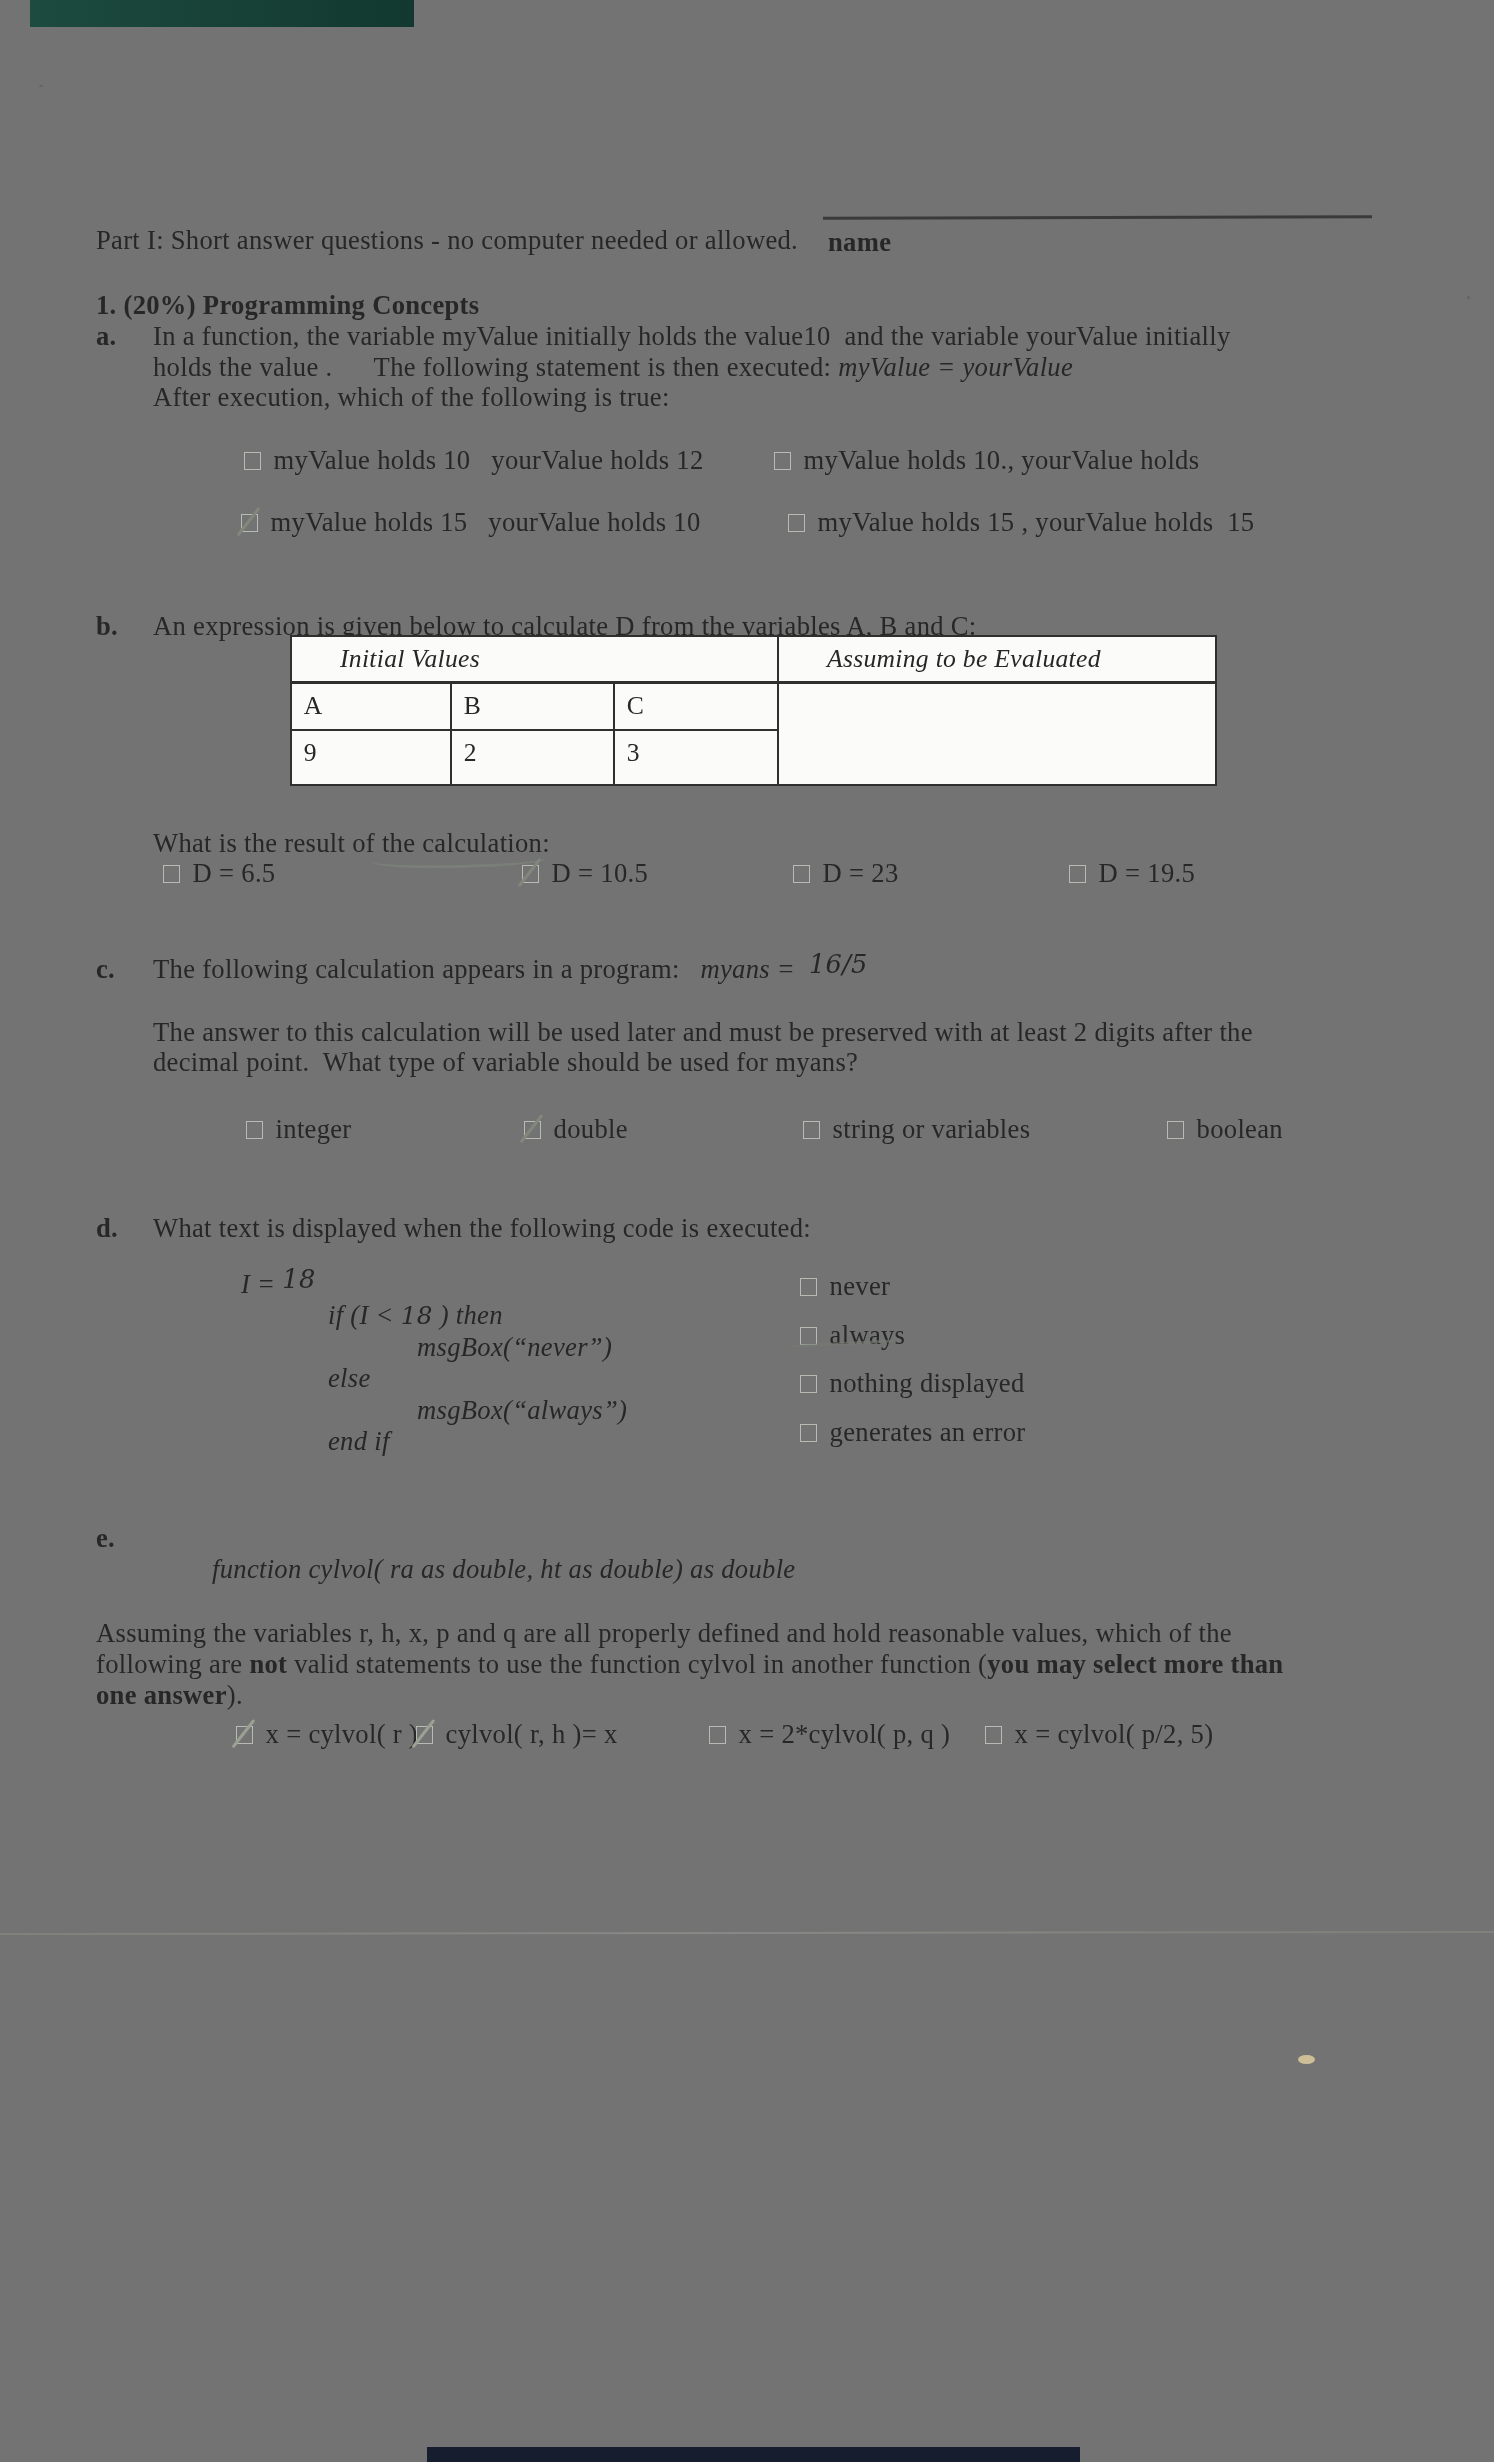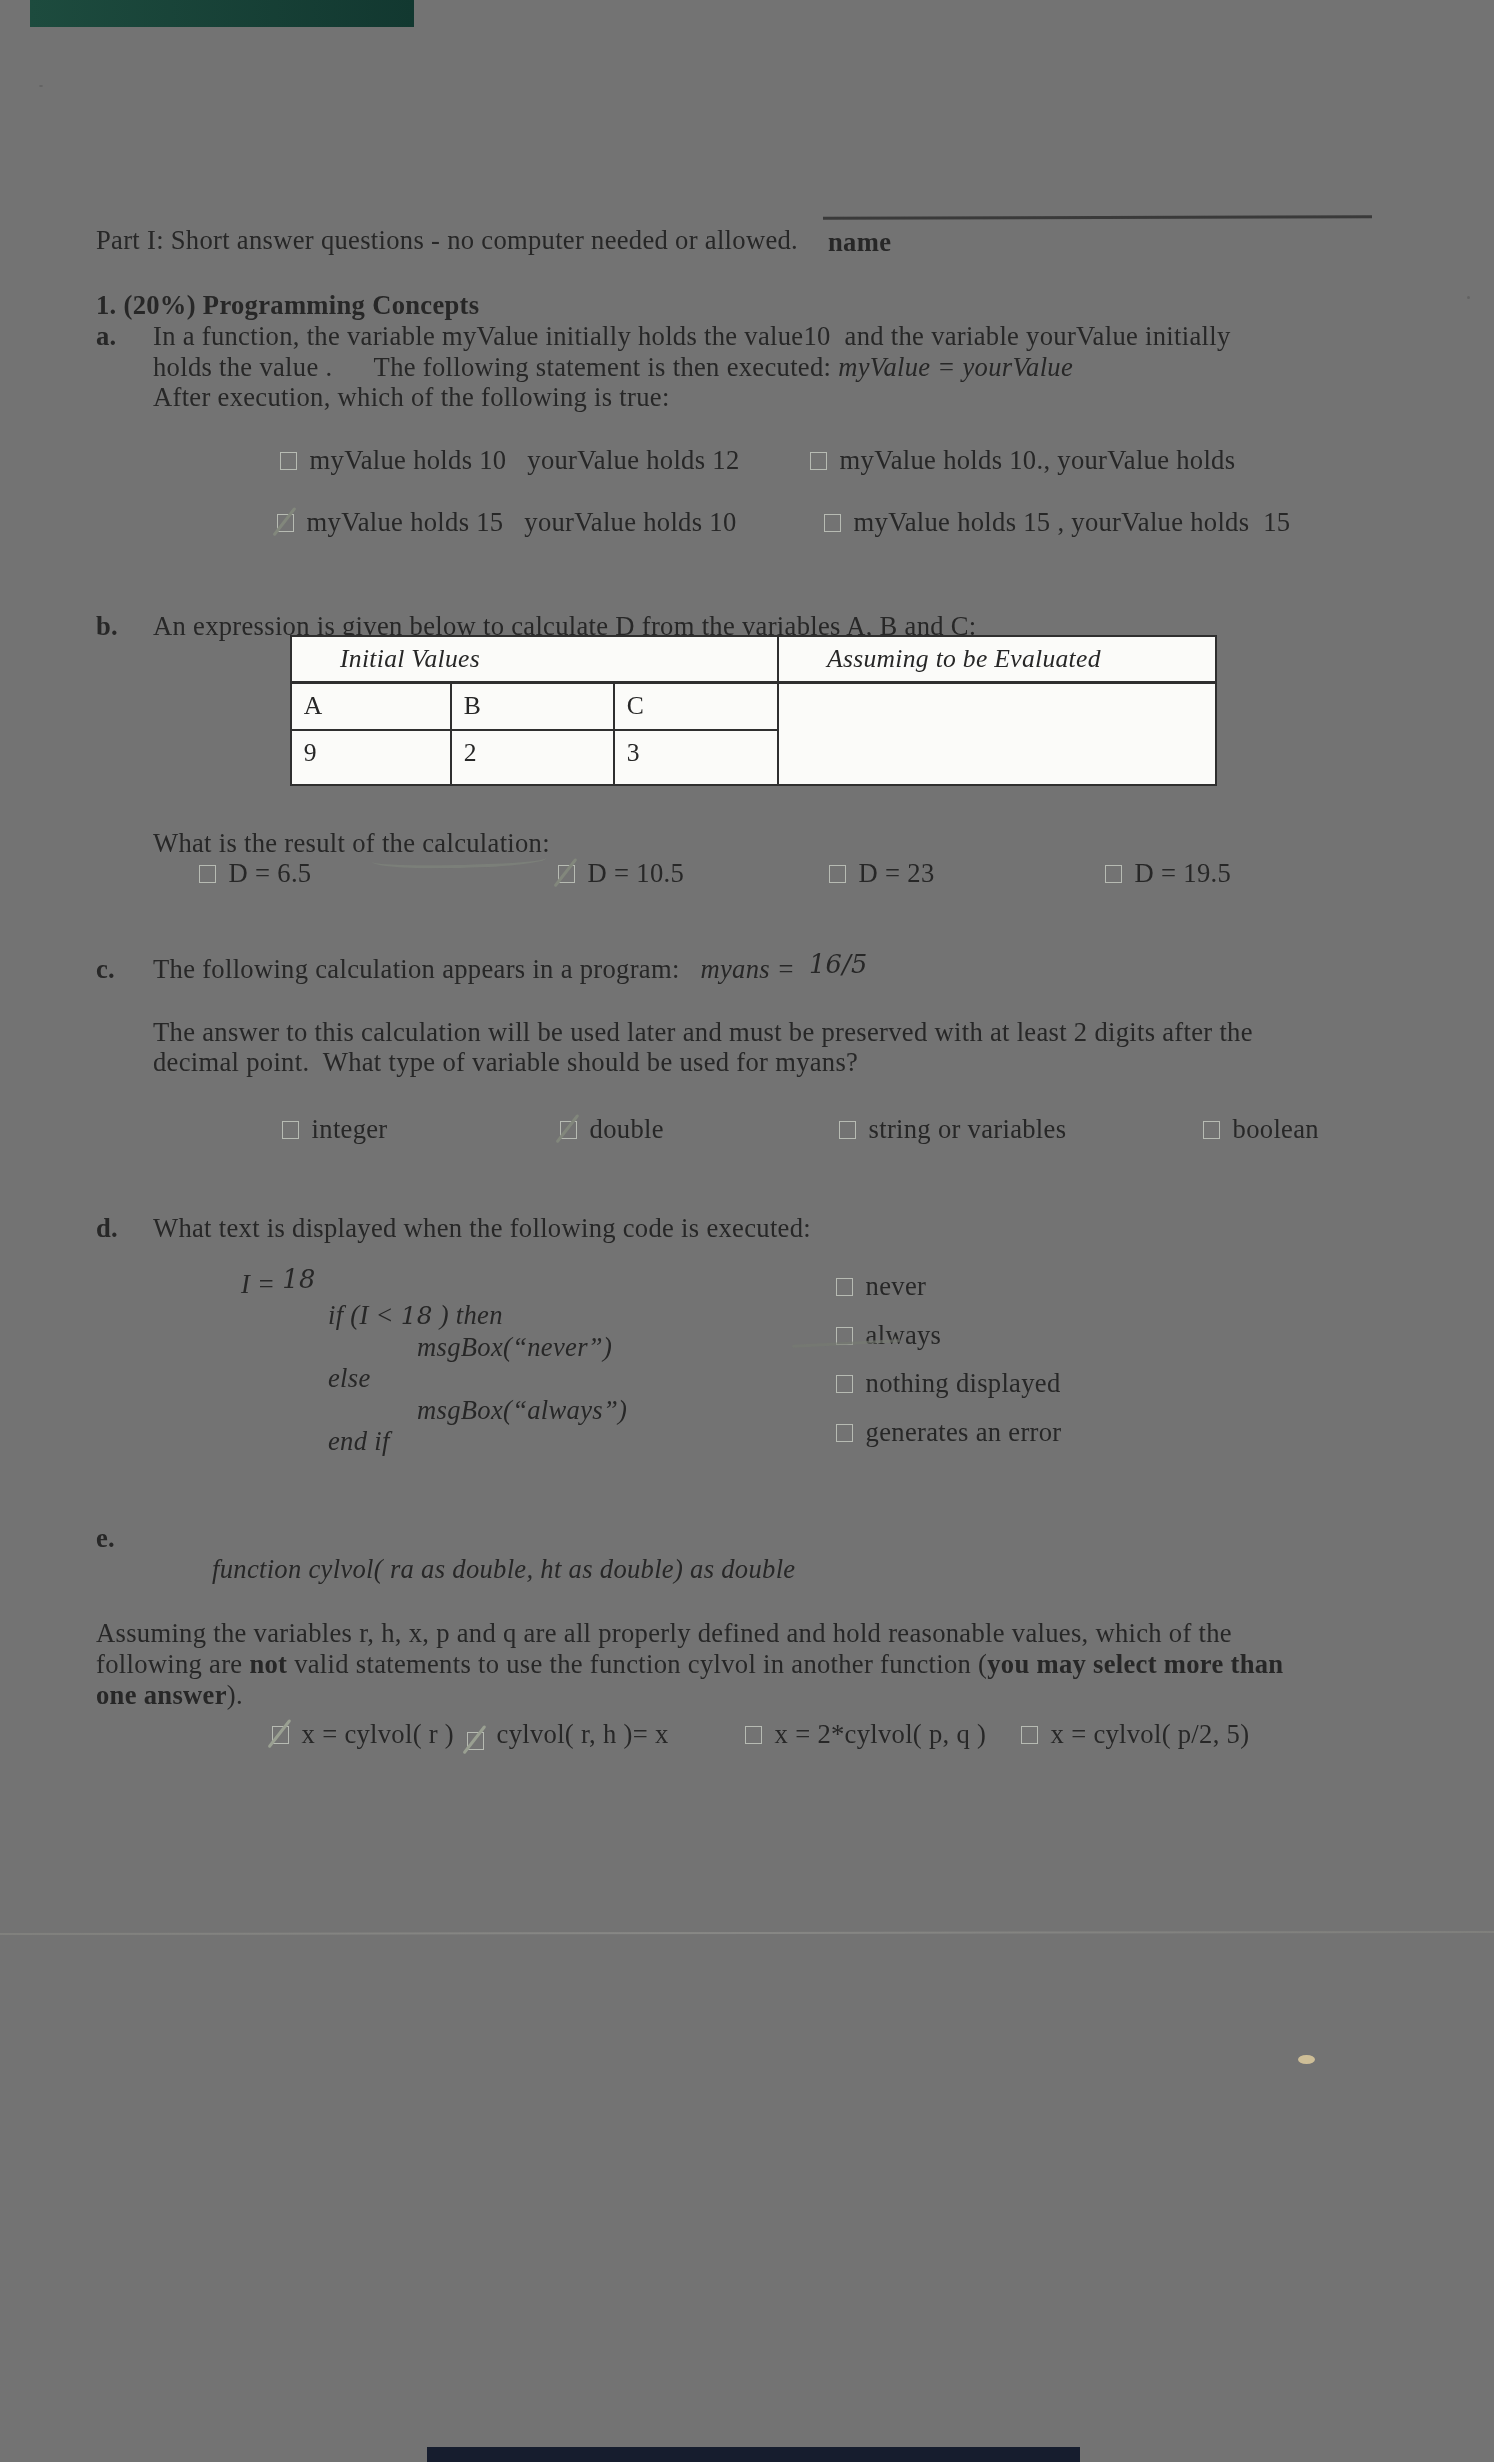--- a/index.html
+++ b/index.html
@@ -9,21 +9,21 @@
     font-family:"Liberation Serif", serif; color:#272727;
   }
   .abs { position:absolute; }
   .txt { font-size:26.6px; letter-spacing:0.3px; white-space:pre; line-height:30.5px; }
   .bold { font-weight:bold; }
   .it { font-style:italic; }
   .hw { font-family:"DejaVu Serif", serif; font-style:italic; position:relative; top:-4.9px; font-size:25.6px; }
   .hw2 { font-family:"DejaVu Serif", serif; font-style:italic; font-size:24.6px; }
 
   
-  .opt { position:absolute; display:flex; align-items:flex-start; gap:12.8px;margin-left:36px; }
+  .opt { position:absolute; display:flex; align-items:flex-start; gap:12.8px; }
   .cb {
     display:inline-block; width:14.8px; height:15.8px; flex:none;
     border:1.6px solid #b7bbb3; background:transparent; position:relative; margin-top:6.9px;
   }
   .cb.checked::after {
     content:""; position:absolute; left:4.9px; top:-10.8px; width:2.6px; height:35px;
     background:#82877c; transform:rotate(38deg); border-radius:2px;
   }
   .cb.light.checked::after { background:#9aa092; }
 
@@ -192,21 +192,21 @@
   <div class="abs txt it" style="left:212px; top:1554px;">function cylvol( ra as double, ht as double) as double</div>
 
   <div class="abs txt" style="left:96px; top:1618px;">Assuming the variables r, h, x, p and q are all properly defined and hold reasonable values, which of the</div>
   <div class="abs txt" style="left:96px; top:1649px;"><span>following are </span><span class="bold">not</span><span> valid statements to use the function cylvol in another function (</span><span class="bold">you may select more than</span></div>
   <div class="abs txt" style="left:96px; top:1680px;"><span class="bold">one answer</span><span>).</span></div>
 
   <div class="opt" style="left:236px; top:1719px;">
     <span class="cb light checked"></span>
     <span class="txt">x = cylvol( r )</span>
   </div>
-  <div class="opt" style="left:431px; top:1719px;align-items:flex-end;">
+  <div class="opt" style="left:416px; top:1719px;">
     <span class="cb light checked"></span>
     <span class="txt">cylvol( r, h )= x</span>
   </div>
   <div class="opt" style="left:709px; top:1719px;">
     <span class="cb"></span>
     <span class="txt">x = 2*cylvol( p, q )</span>
   </div>
   <div class="opt" style="left:985px; top:1719px;">
     <span class="cb"></span>
     <span class="txt">x = cylvol( p/2, 5)</span>

